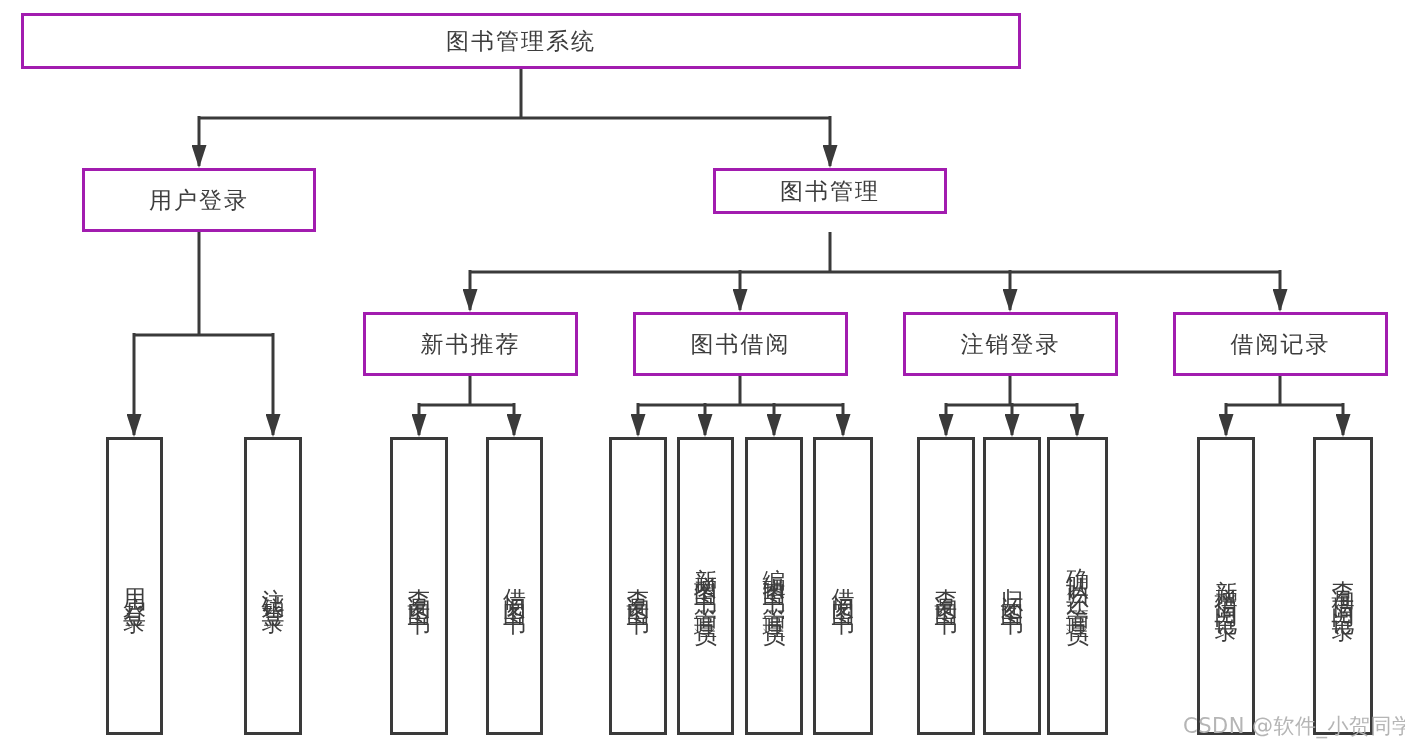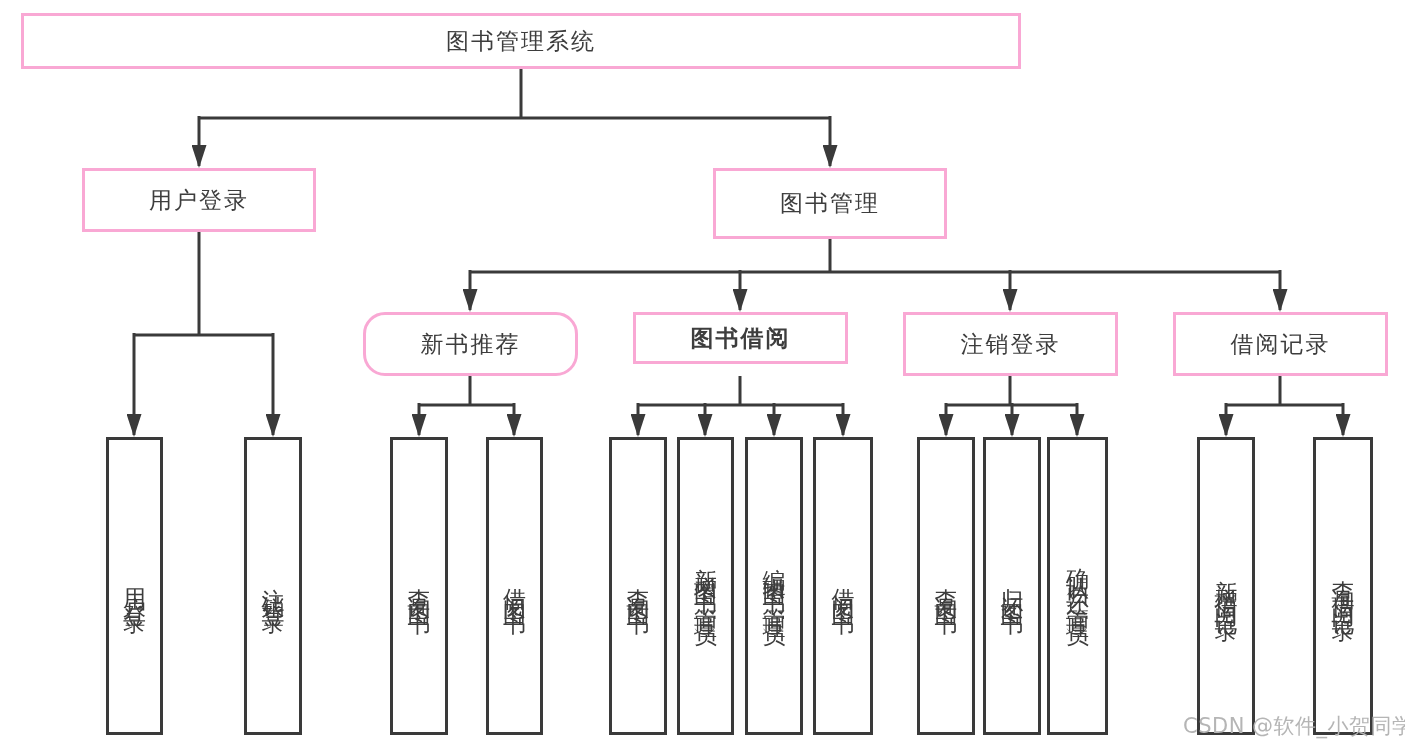--- a/index.html
+++ b/index.html
@@ -15,21 +15,21 @@
   }
   .connectors {
     position: absolute;
     left: 0; top: 0;
     pointer-events: none;
   }
   .box {
     position: absolute;
     box-sizing: border-box;
     background: #ffffff;
-    border: 3px solid #f9a8d4;
+    border: 3px solid #a21caf;
     display: flex;
     align-items: center;
     justify-content: center;
     font-size: 23px;
     letter-spacing: 2px;
     color: #3d3d3d;
     white-space: nowrap;
   }
   .leaf {
     position: absolute;
@@ -107,28 +107,28 @@
     </g>
   </svg>
 
   <div class="box" style="left:21px; top:13px; width:1000px; height:56px;">
     <span>图书管理系统</span>
   </div>
 
   <div class="box" style="left:82px; top:168px; width:234px; height:64px;">
     <span>用户登录</span>
   </div>
-  <div class="box" style="left:713px; top:168px; width:234px; height:71px;">
+  <div class="box" style="left:713px; top:168px; width:234px; height:46px;">
     <span>图书管理</span>
   </div>
 
-  <div class="box" style="left:363px; top:312px; width:215px; height:64px;border-radius:22px;">
+  <div class="box" style="left:363px; top:312px; width:215px; height:64px;">
     <span>新书推荐</span>
   </div>
-  <div class="box" style="left:633px; top:312px; width:215px; height:52px;font-weight:bold;">
+  <div class="box" style="left:633px; top:312px; width:215px; height:64px;">
     <span>图书借阅</span>
   </div>
   <div class="box" style="left:903px; top:312px; width:215px; height:64px;">
     <span>注销登录</span>
   </div>
   <div class="box" style="left:1173px; top:312px; width:215px; height:64px;">
     <span>借阅记录</span>
   </div>
 
   <div class="leaf" style="left:106px; top:437px; width:57px; height:298px;">

